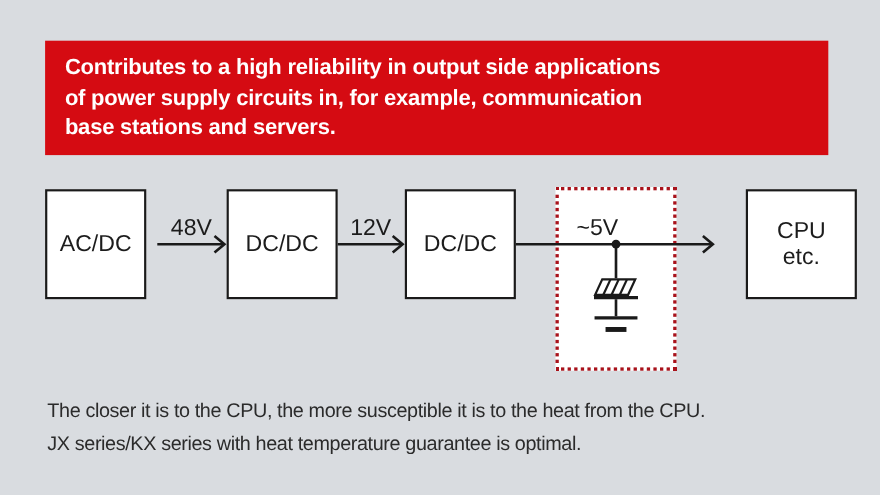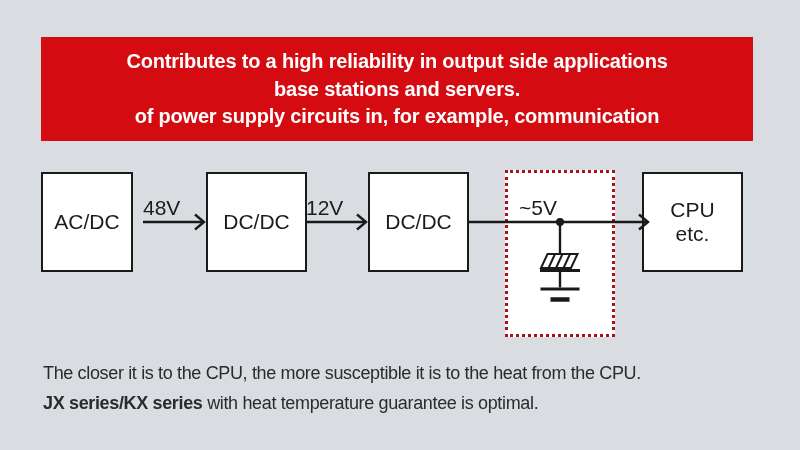--- a/index.html
+++ b/index.html
@@ -23,21 +23,20 @@
     width: 712px;
     height: 104px;
     background: #d50b12;
     box-sizing: border-box;
     padding: 11px 18px;
     color: #ffffff;
     font-size: 20px;
     font-weight: bold;
     line-height: 27.5px;
     letter-spacing: -0.2px;
-    text-align: center;
   }
   
   .block {
     position: absolute;
     top: 172px;
     height: 100px;
     width: 101px;
     background: #ffffff;
     border: 2px solid #1a1a1a;
     box-sizing: border-box;
@@ -47,21 +46,21 @@
     justify-content: center;
     font-size: 21px;
     color: #1c1c1c;
     line-height: 26px;
     text-align: center;
     z-index: 2;
   }
   #box-acdc { left: 41px; width: 92px; }
   #box-dcdc1 { left: 206px; }
   #box-dcdc2 { left: 368px; }
-  #box-cpu  { left: 642px; line-height: 24.5px; }
+  #box-cpu  { left: 678px; line-height: 24.5px; }
   .highlight-box {
     position: absolute;
     left: 505px;
     top: 170px;
     width: 110px;
     height: 167px;
     background: #ffffff;
     border: 3px dotted #a8121b;
     box-sizing: border-box;
     z-index: 1;
@@ -74,46 +73,47 @@
     z-index: 5;
     pointer-events: none;
   }
   
   .vlabel {
     position: absolute;
     top: 196px;
     font-size: 21px;
     color: #1c1c1c;
     z-index: 6;
+    text-align: center;
   }
   #label-48v { left: 143px; width: 62px; }
   #label-12v { left: 306px; width: 62px; }
-  #label-5v  { left: 514px; width: 48px; text-align: center; }
+  #label-5v  { left: 514px; width: 48px; text-align: right; }
   
   .footer {
     position: absolute;
     left: 43px;
     top: 358px;
     width: 730px;
     color: #2b2b2b;
     font-size: 18px;
     line-height: 30px;
     letter-spacing: -0.35px;
   }
-  .footer b { font-weight: bold; }
+  .footer b { font-weight: normal; }
 </style>
 </head>
 <body>
 
 <div id="stage">
 
   <div class="banner">
     <div>Contributes to a high reliability in output side applications</div>
+    <div>of power supply circuits in, for example, communication</div>
     <div>base stations and servers.</div>
-    <div>of power supply circuits in, for example, communication</div>
   </div>
 
   <div class="highlight-box"></div>
 
   <div class="block" id="box-acdc">
     <div>AC/DC</div>
   </div>
   <div class="block" id="box-dcdc1">
     <div>DC/DC</div>
   </div>

